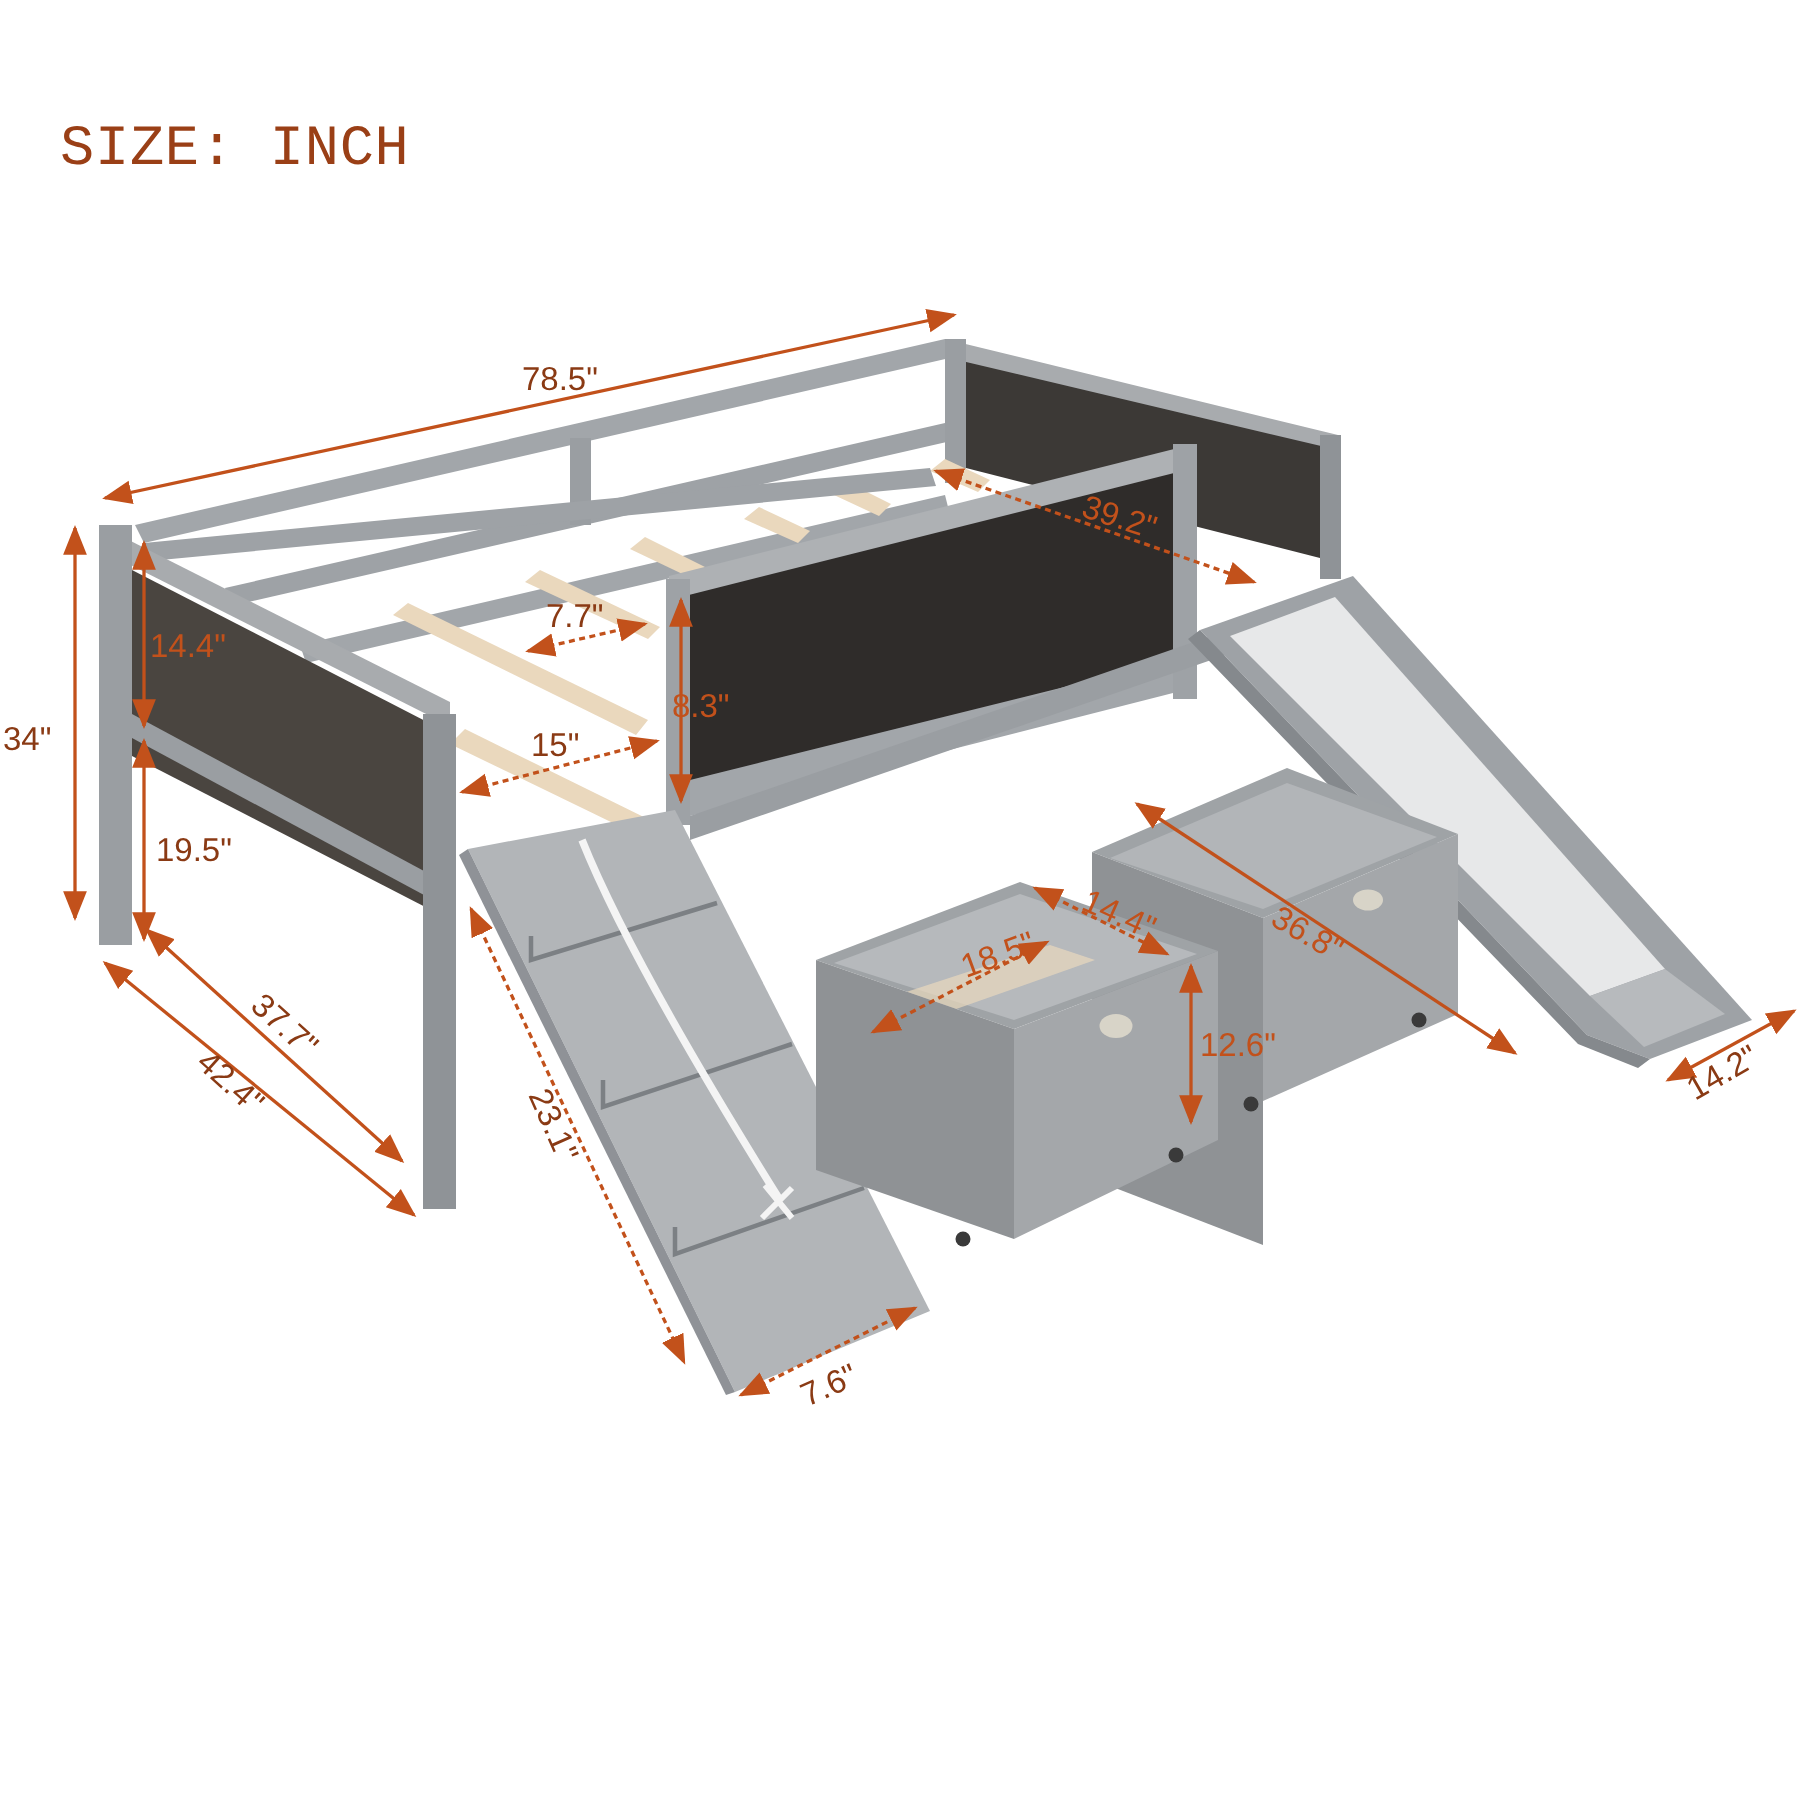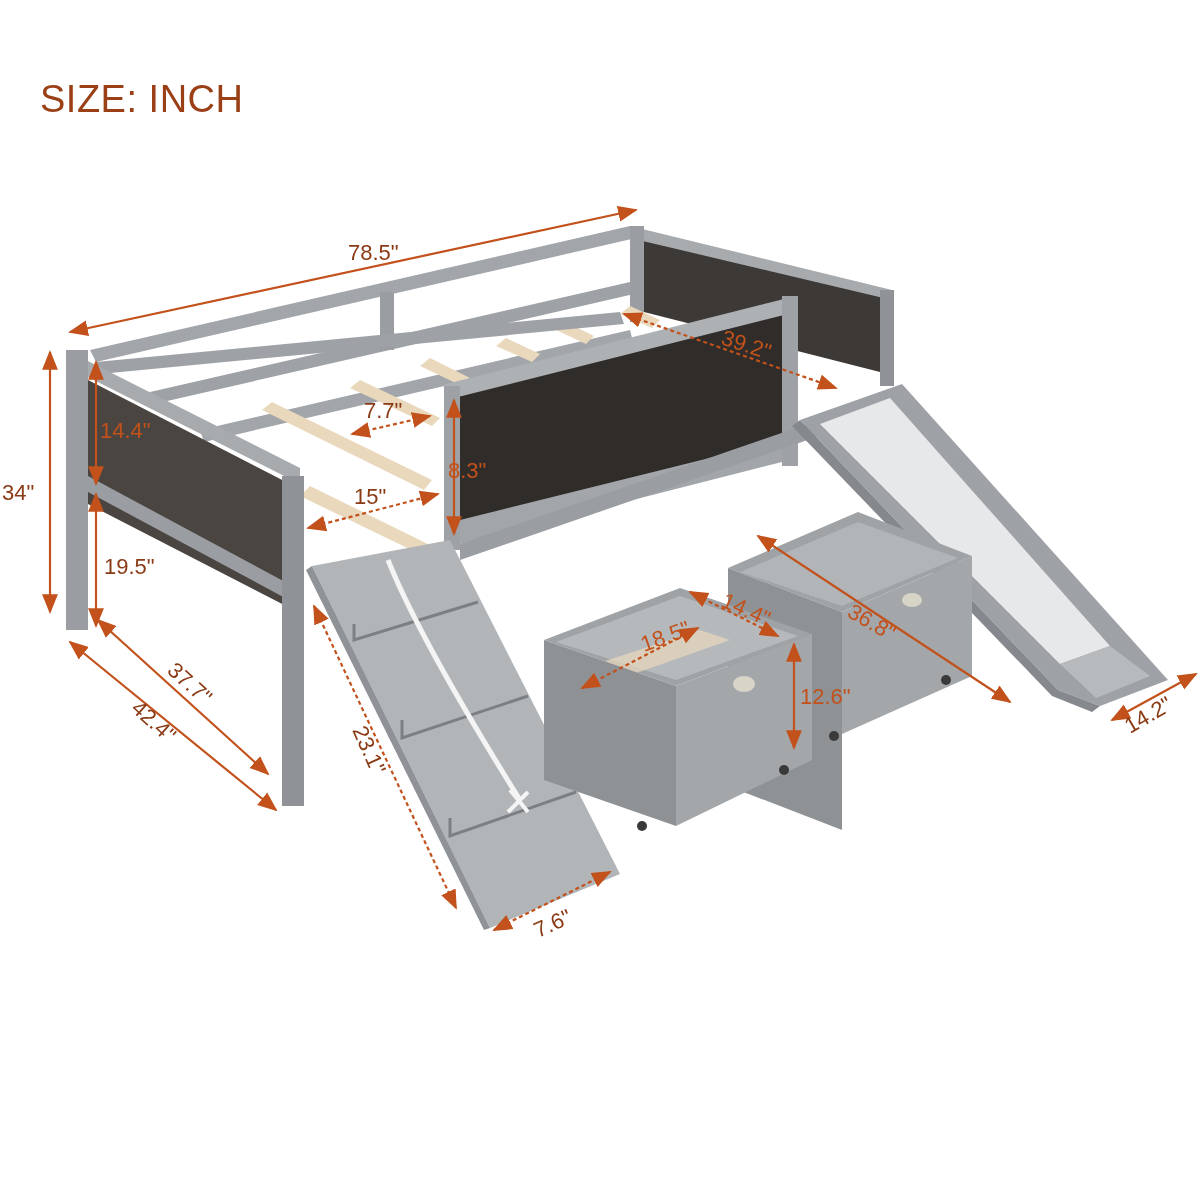--- a/index.html
+++ b/index.html
@@ -1,17 +1,17 @@
 <!DOCTYPE html>
 <html><head>
 <meta charset="utf-8">
 <style>
   html, body { margin: 0; padding: 0; background: #ffffff; }
   body { width: 1200px; height: 1200px; position: relative; overflow: hidden; font-family: "Liberation Sans", "DejaVu Sans", sans-serif; }
-  .title { position: absolute; left: 40px; top: 78px; font-size: 38px; color: #9a3f16; letter-spacing: 0.5px; }
+  .title { position: absolute; left: 40px; top: 78px; font-size: 38px; color: #9a3f16; letter-spacing: 0.5px; font-family: Liberation Mono, monospace; }
   svg.stage { position: absolute; left: 0; top: 0; }
   .dim { fill: #c2511b; font-family: "Liberation Sans", "DejaVu Sans", sans-serif; font-size: 22px; }
   .dim-dark { fill: #8a3a14; font-family: "Liberation Sans", "DejaVu Sans", sans-serif; font-size: 22px; }
 </style>
 </head>
 <body>
 
 <div class="title">SIZE: INCH</div>
 
 <svg class="stage" width="1200" height="1200" viewBox="0 0 1200 1200">

